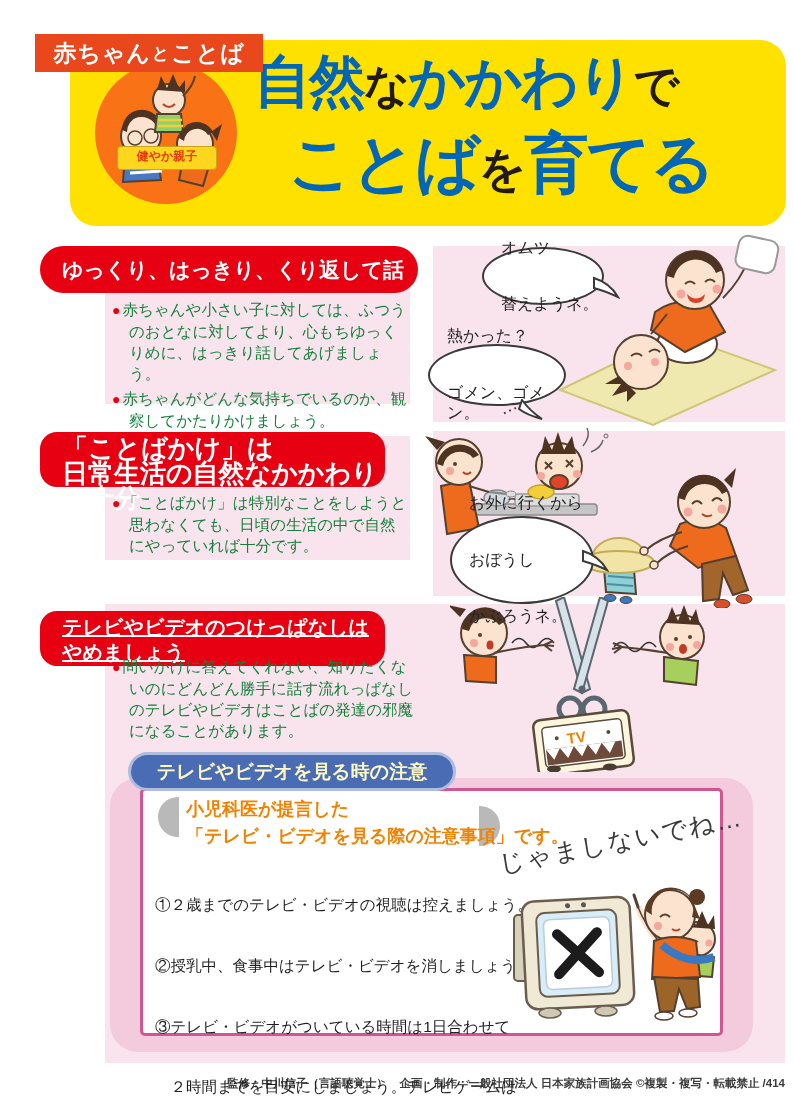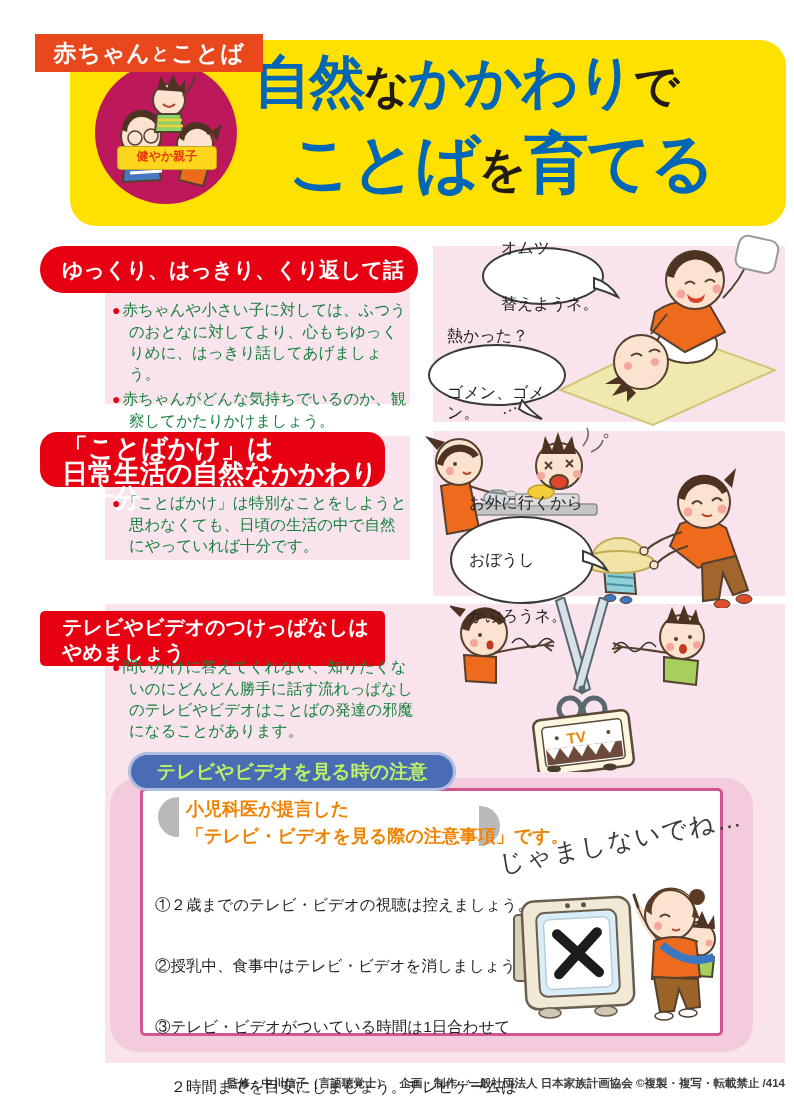--- a/index.html
+++ b/index.html
@@ -8,21 +8,21 @@
   .abs{position:absolute;}
 
   
   .badge{left:35px;top:6px;width:228px;height:38px;background:#e8481c;color:#fff;
          font-weight:bold;font-size:23px;display:flex;align-items:center;justify-content:center;
          letter-spacing:1px;z-index:6;margin-top:28px;}
   .badge .sm{font-size:17px;padding:0 1px;}
 
   
   .banner{left:70px;top:40px;width:716px;height:186px;background:#ffe100;border-radius:26px;z-index:2;}
-  .logo{left:25px;top:22px;width:142px;height:142px;background:#be185d;border-radius:50%;overflow:hidden;}
+  .logo{left:25px;top:22px;width:142px;height:142px;background:#f97316;border-radius:50%;overflow:hidden;}
   .ribbon{left:22px;top:84px;width:98px;height:22px;background:#ffd61e;border:1.5px solid #caa419;
           border-radius:4px;color:#e8380d;font-size:12px;font-weight:bold;text-align:center;line-height:19px;}
   .titleline{display:flex;align-items:baseline;font-weight:800;letter-spacing:-2px;line-height:1.05;}
   .tl1{left:184px;top:12px;}
   .tl2{left:218px;top:90px;}
   .seg-b{color:#0066b5;}
   .seg-k{color:#221a14;}
   .s1{font-size:57px;} .s1k{font-size:45px;}
   .s2{font-size:64px;} .s2k{font-size:47px;}
 
@@ -35,21 +35,21 @@
   .base{left:105px;top:604px;width:680px;height:459px;}
   .band{left:110px;top:778px;width:643px;height:274px;background:#f3cbdd;border-radius:28px;}
 
   
   .pill{background:#e60012;color:#fff;font-weight:bold;z-index:4;box-sizing:border-box;}
   .pill1{left:40px;top:246px;width:378px;height:47px;font-size:21px;line-height:47px;
          padding-left:22px;border-radius:24px;}
   .pill2{left:40px;top:432px;width:345px;height:55px;font-size:26px;line-height:25px;
          padding:4px 0 0 22px;border-radius:17px;}
   .pill3{left:40px;top:611px;width:345px;height:55px;font-size:20px;line-height:25px;
-         padding:4px 0 0 22px;border-radius:5px;}
+         padding:4px 0 0 22px;border-radius:17px;text-decoration:underline;}
 
   
   .bullets{font-size:15.5px;line-height:21px;color:#15803d;z-index:4;}
   .bullets1{left:112px;top:299px;width:296px;}
   .bullets2{left:112px;top:492px;width:296px;}
   .bullets3{left:112px;top:656px;width:306px;}
   .bullet{padding-left:17px;text-indent:-17px;margin-bottom:4px;}
   .bullet::before{content:"●";color:#e60012;font-size:14px;margin-right:2px;}
 
   
@@ -57,21 +57,21 @@
           font-size:16px;line-height:1.28;display:flex;flex-direction:column;justify-content:center;
           padding-left:17px;box-sizing:border-box;z-index:5;gap:36px;}
   .bub1{left:482px;top:247px;width:122px;height:58px;}
   .bub2{left:428px;top:344px;width:138px;height:62px;}
   .bub3{left:450px;top:516px;width:144px;height:88px;}
   .tail{position:absolute;}
   .dots{left:499px;top:396px;font-size:18px;color:#333;transform:rotate(-25deg);z-index:5;}
 
   
   .bluepill{left:128px;top:752px;width:328px;height:39px;background:#4a6cb4;border:3px solid #aebde0;
-            border-radius:22px;color:#bef264;font-weight:bold;font-size:19px;display:flex;
+            border-radius:22px;color:#fef9c3;font-weight:bold;font-size:19px;display:flex;
             align-items:center;justify-content:center;box-sizing:border-box;z-index:6;}
   .notebox{left:140px;top:788px;width:583px;height:248px;background:#fff;border:3px solid #cf5693;
            border-radius:5px;box-sizing:border-box;z-index:3;}
   .qmark{width:21px;height:40px;background:#b9b9b9;z-index:4;}
   .qleft{left:158px;top:797px;border-radius:21px 0 0 21px;}
   .qright{left:479px;top:806px;border-radius:0 21px 21px 0;}
   .intro{left:186px;top:796px;color:#ef8200;font-weight:bold;font-size:18px;line-height:27px;z-index:4;}
   .items{left:155px;top:855px;font-size:15.5px;line-height:20.2px;color:#1f1f1f;white-space:pre;z-index:4;}
   .hand{left:496px;top:848px;font-size:25px;color:#3a3a3a;letter-spacing:2px;
         transform:rotate(-11deg);transform-origin:left top;z-index:5;}

